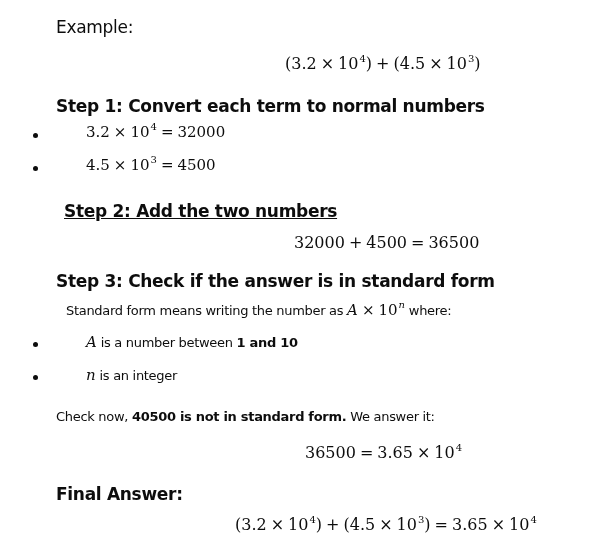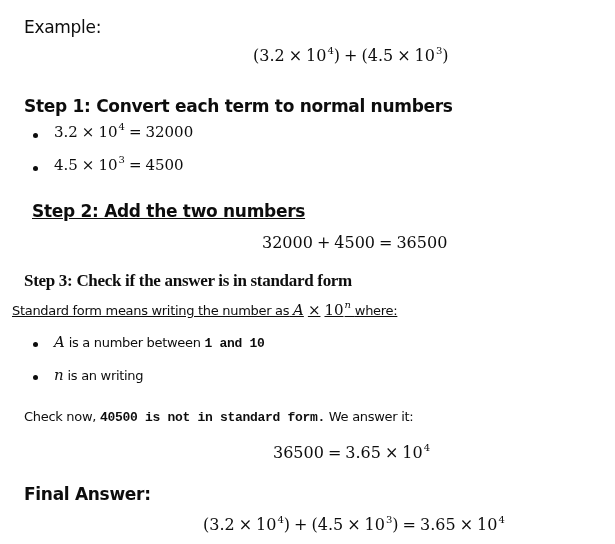--- a/index.html
+++ b/index.html
@@ -8,42 +8,42 @@
       background: #ffffff;
     }
     body {
       width: 615px;
       height: 544px;
       position: relative;
       overflow: hidden;
       color: #0d0d0d;
       font-family: "DejaVu Sans", "Liberation Sans", sans-serif;
     }
-    .abs { position: absolute; white-space: nowrap; }
+    .abs { position: absolute; white-space: nowrap; margin-left: 32px; }
     .heading {
       font-family: "DejaVu Sans", sans-serif;
       font-size: 17px;
       font-weight: normal;
       letter-spacing: -0.3px;
       color: #0d0d0d;
     }
     .step {
       font-family: "DejaVu Sans", sans-serif;
       font-size: 17px;
       font-weight: bold;
       letter-spacing: -0.3px;
       color: #0d0d0d;
     }
     .para {
       font-family: "DejaVu Sans", sans-serif;
       font-size: 13px;
       letter-spacing: -0.3px;
       color: #0d0d0d;
     }
-    .para b { font-weight: bold; font-family: Liberation Mono, monospace; }
+    .para b { font-weight: bold; }
     .math {
       font-family: "DejaVu Serif", "Liberation Serif", serif;
       font-size: 16px;
       color: #0d0d0d;
       letter-spacing: 0;
     }
     .math.inline { font-size: 15px; }
     .math i { font-style: italic; }
     .math sup {
       font-size: 10px;
@@ -59,60 +59,60 @@
       border-radius: 50%;
       background: #0d0d0d;
     }
     .op { margin: 0 4px; }
   </style>
 </head>
 <body>
 
 <div class="abs heading" style="left:24px; top:17px;">Example:</div>
 
-<div class="abs math" style="left:253px; top:46px;text-align:center;">
+<div class="abs math" style="left:253px; top:54px;text-align:center;">
   <span>(</span><span>3.2</span><span class="op">×</span><span>10</span><sup>4</sup><span>)</span><span class="op">+</span><span>(</span><span>4.5</span><span class="op">×</span><span>10</span><sup>3</sup><span>)</span>
 </div>
 
 <div class="abs step" style="left:24px; top:96px;">Step 1: Convert each term to normal numbers</div>
 
 <div class="bullet" style="left:33px; top:133px;"></div>
 <div class="abs math inline" style="left:54px; top:123px;">
   <span>3.2</span><span class="op">×</span><span>10</span><sup>4</sup><span class="op">=</span><span>32000</span>
 </div>
 
 <div class="bullet" style="left:33px; top:166px;"></div>
 <div class="abs math inline" style="left:54px; top:156px;">
   <span>4.5</span><span class="op">×</span><span>10</span><sup>3</sup><span class="op">=</span><span>4500</span>
 </div>
 
 <div class="abs step" style="left:32px; top:201px;text-decoration:underline;">Step 2: Add the two numbers</div>
 <div class="abs math" style="left:262px; top:233px;">
   <span>32000</span><span class="op">+</span><span>4500</span><span class="op">=</span><span>36500</span>
 </div>
 
-<div class="abs step" style="left:24px; top:271px;font-family:Liberation Serif, serif;">Step 3: Check if the answer is in standard form</div>
+<div class="abs step" style="left:24px; top:271px;">Step 3: Check if the answer is in standard form</div>
 
-<div class="abs para" style="left:12px; top:301px;text-decoration:underline;">
+<div class="abs para" style="left:34px; top:301px;">
   <span>Standard form means writing the number as</span>
   <span class="math inline"><i>A</i><span class="op">×</span><span>10</span><sup><i>n</i></sup></span>
   <span>where:</span>
 </div>
 
 <div class="bullet" style="left:33px; top:342px;"></div>
 <div class="abs para" style="left:54px; top:333px;">
   <i class="math inline">A</i>
   <span>is a number between</span>
   <b>1 and 10</b>
 </div>
 
 <div class="bullet" style="left:33px; top:375px;"></div>
 <div class="abs para" style="left:54px; top:366px;">
   <i class="math inline">n</i>
-  <span>is an writing</span>
+  <span>is an integer</span>
 </div>
 
 <div class="abs para" style="left:24px; top:409px;">
   <span>Check now,</span>
   <b>40500 is not in standard form.</b>
   <span>We answer it:</span>
 </div>
 
 <div class="abs math" style="left:273px; top:443px;">
   <span>36500</span><span class="op">=</span><span>3.65</span><span class="op">×</span><span>10</span><sup>4</sup>

